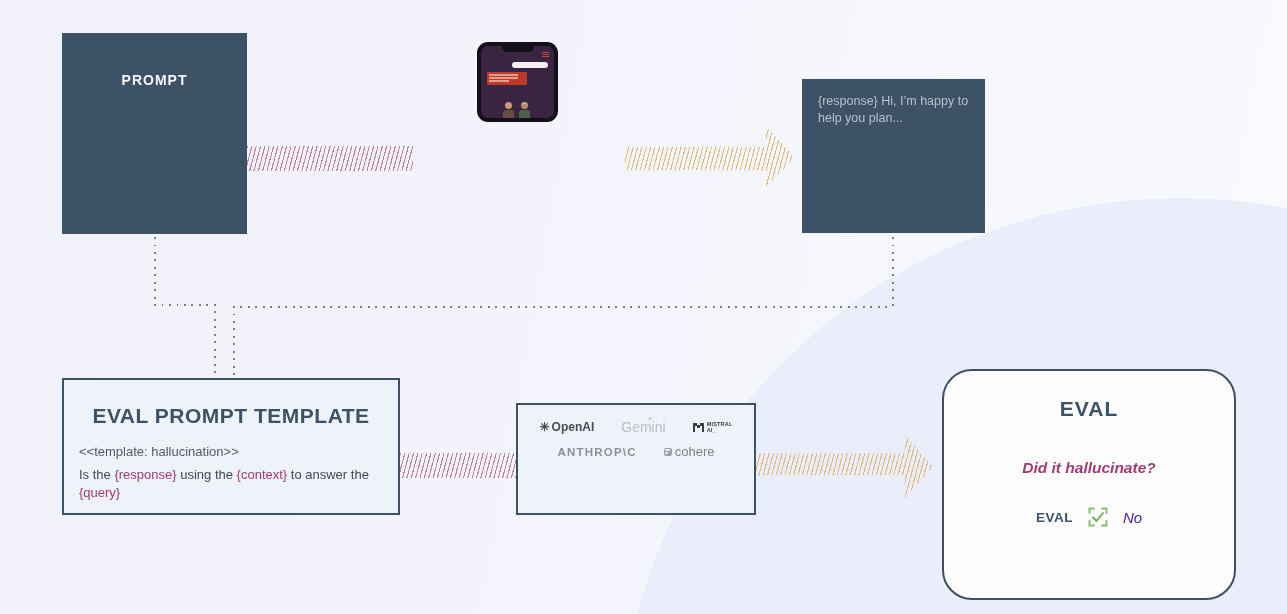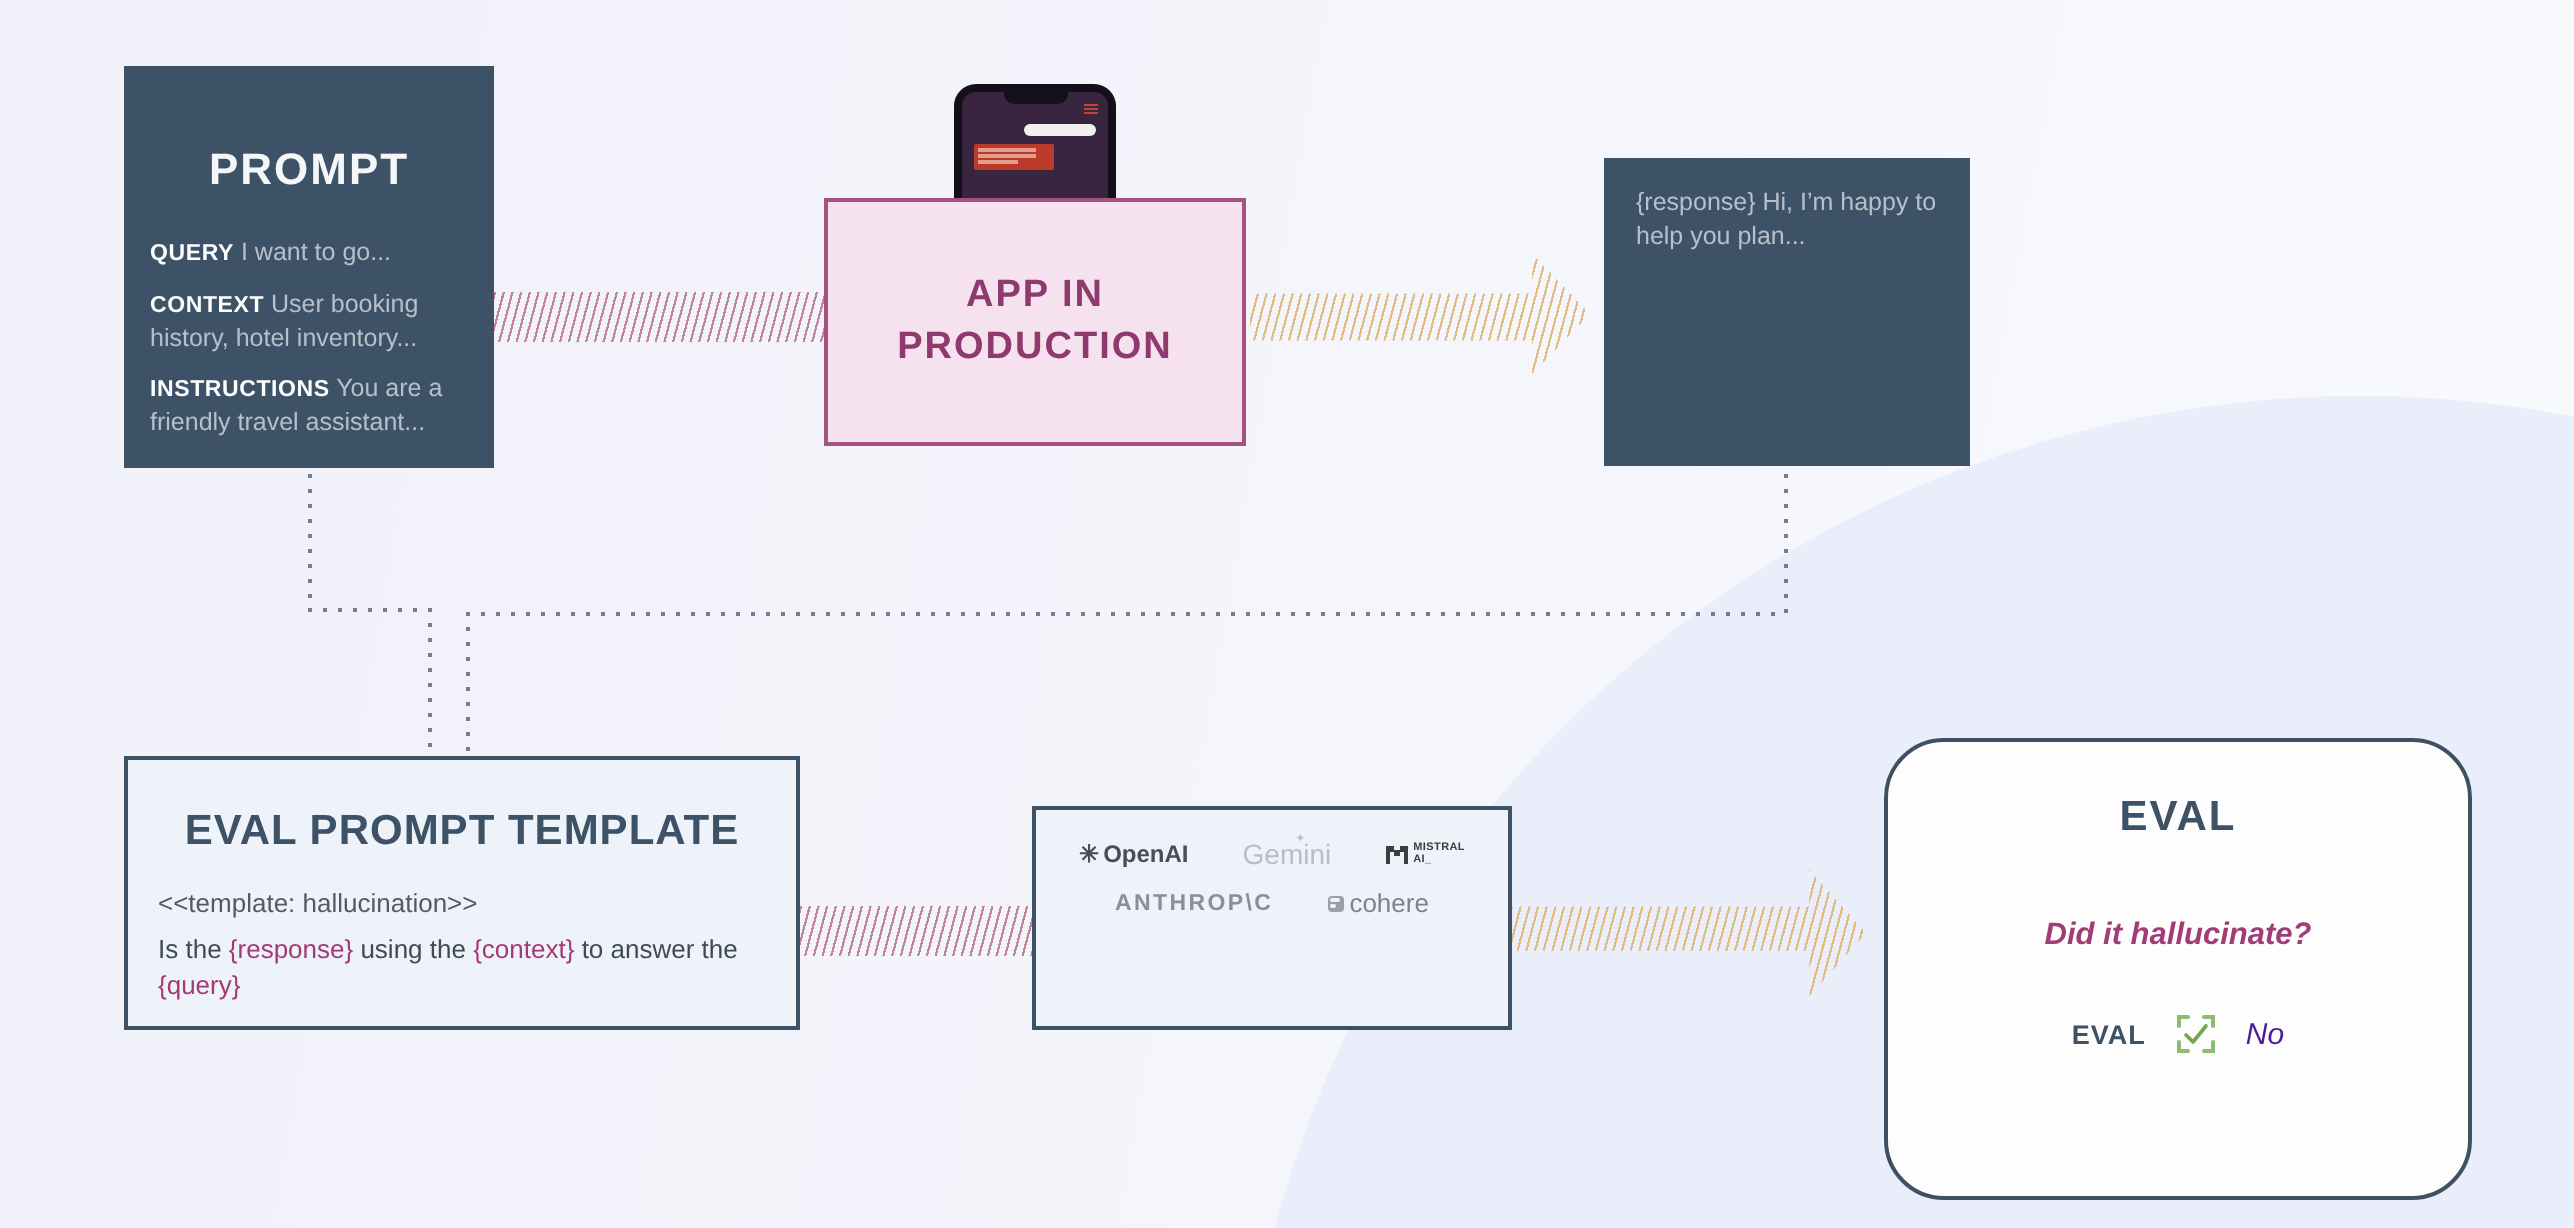--- a/index.html
+++ b/index.html
@@ -20,21 +20,21 @@
   
   .hatch-pink  { background-image:repeating-linear-gradient(105deg, rgba(182,104,133,.8) 0 1.1px, transparent 1.1px 4.2px); }
   .hatch-yellow{ background-image:repeating-linear-gradient(105deg, rgba(224,178,110,.85) 0 1.1px, transparent 1.1px 4.2px); }
   .band { position:absolute; }
   .arrowA { position:absolute; left:625px; top:127px; width:170px; height:60px;
     clip-path:polygon(0 33%,83% 33%,83% 0,100% 50%,83% 100%,83% 72%,0 72%); }
   .arrowB { position:absolute; left:756px; top:435px; width:177px; height:63px;
     clip-path:polygon(0 29%,84% 29%,84% 0,100% 50%,84% 100%,84% 64%,0 64%); }
   
   .dark-box { position:absolute; background:#3d5266; color:#fff; }
-  .dark-box .title { font-weight:bold; font-size:22px; letter-spacing:1px; text-align:center; color:#f4f6f8; }
+  .dark-box .title { font-weight:bold; font-size:14px; letter-spacing:1px; text-align:center; color:#f4f6f8; }
   .dark-box .body  { font-size:12.5px; line-height:1.35; color:#b7c0ca; }
   .dark-box .lbl   { font-weight:bold; font-size:11.5px; color:#fdfdfd; letter-spacing:.3px; }
   .prompt-box { left:62px; top:33px; width:185px; height:201px; padding:14px 13px; }
   .prompt-box .title { margin-top:25px; margin-bottom:20px; }
   .prompt-box .field { margin-bottom:8px; }
   .response-box { left:802px; top:79px; width:183px; height:154px; padding:14px 16px; }
   .response-box .title { margin-top:30px; margin-bottom:16px; }
   
   .app-box { position:absolute; left:412px; top:99px; width:211px; height:124px;
     background:#f5e2ee; border:2px solid #a2537f; display:flex; align-items:center; justify-content:center; z-index:3; }
@@ -126,30 +126,22 @@
         <div class="fig" style="left:24px">
           <div class="head" style="background:#b5886b;border-top:2px solid #c8a97c"></div>
             <div class="bod" style="background:#4f5f4e"></div>
         </div>
       </div>
     </div>
   </div>
 
   <div class="dark-box prompt-box">
     <div class="title">PROMPT</div>
-    <div class="body">
-      <div class="field"><span class="lbl">QUERY</span> <span>I want to go...</span></div>
-      <div class="field"><span class="lbl">CONTEXT</span> <span>User booking history, hotel inventory...</span></div>
-      <div class="field"><span class="lbl">INSTRUCTIONS</span> <span>You are a friendly  travel assistant...</span></div>
-    </div>
   </div>
 
-  <div class="app-box">
-    <div class="title">APP IN PRODUCTION</div>
-  </div>
 
   <div class="dark-box response-box">
     <div class="body">{response} Hi, I’m happy to help you plan...</div>
   </div>
 
   <div class="light-box template-box">
     <div class="title">EVAL PROMPT TEMPLATE</div>
     <div class="l1">&lt;&lt;template: hallucination&gt;&gt;</div>
     <div class="l2"><span>Is the </span><span class="magenta">{response}</span><span> using the </span><span class="magenta">{context}</span><span> to answer the </span><span class="magenta">{query}</span></div>
   </div>

